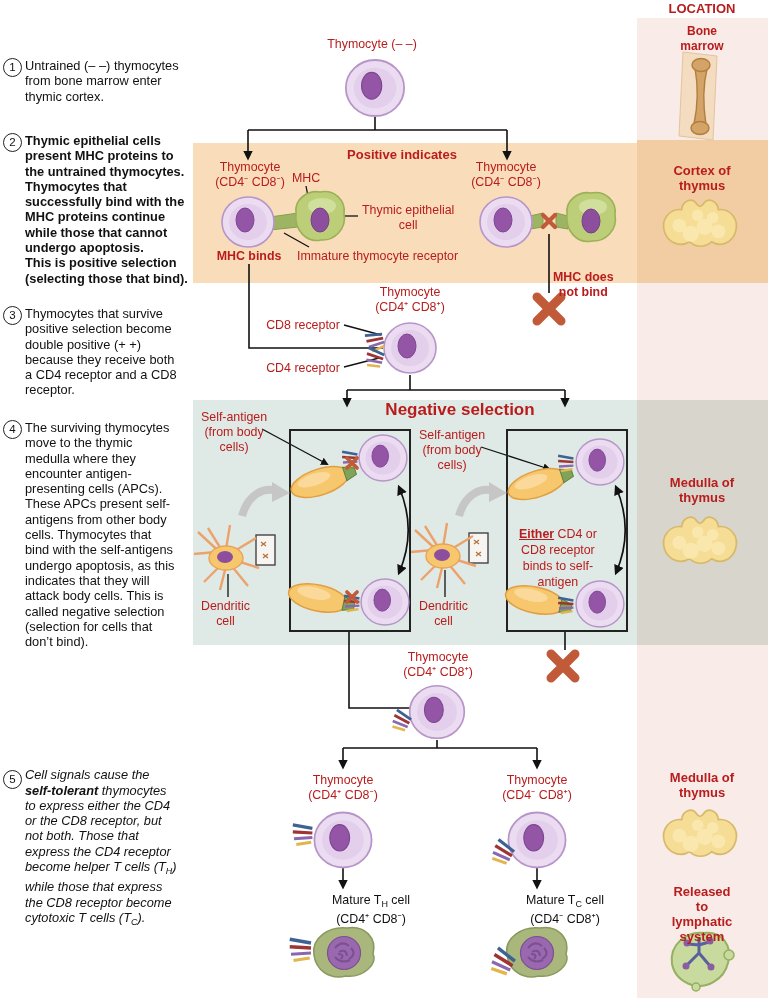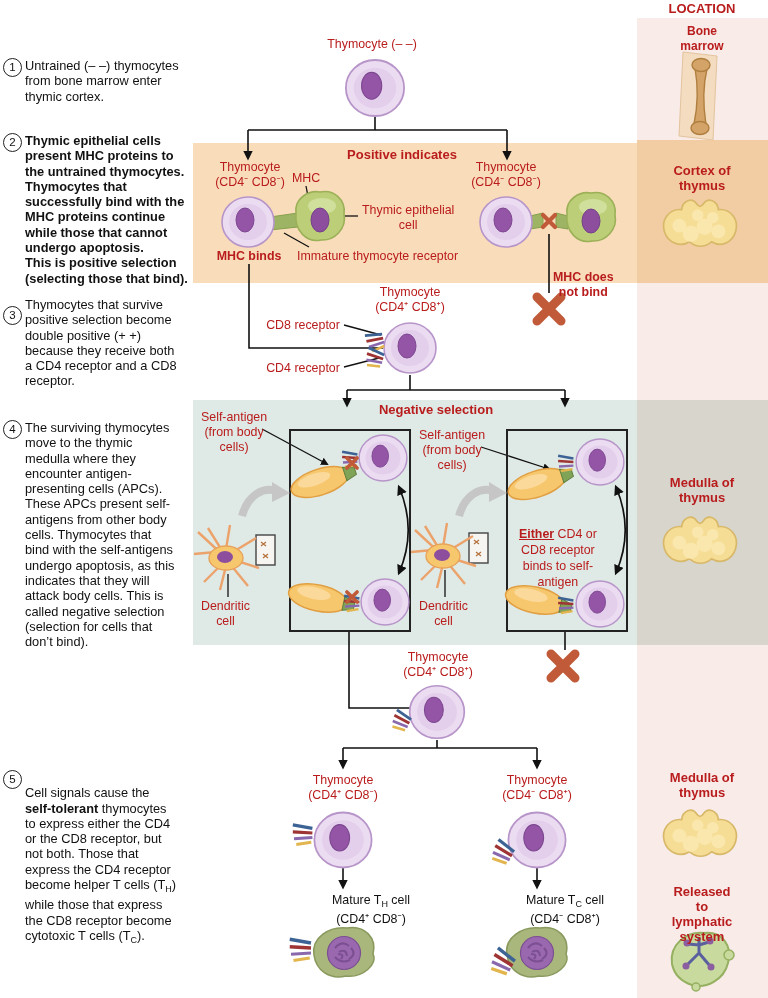--- a/index.html
+++ b/index.html
@@ -212,21 +212,21 @@
 present MHC proteins to
 the untrained thymocytes.
 Thymocytes that
 successfully bind with the
 MHC proteins continue
 while those that cannot
 undergo apoptosis.
 This is positive selection
 (selecting those that bind).</div>
   <div class="stepnum" style="top:306px;">3</div>
-  <div class="step" style="top:297px;">Thymocytes that survive
+  <div class="step" style="top:306px;">Thymocytes that survive
 positive selection become
 double positive (+ +)
 because they receive both
 a CD4 receptor and a CD8
 receptor.</div>
   <div class="stepnum" style="top:420px;">4</div>
   <div class="step" style="top:420px;">The surviving thymocytes
 move to the thymic
 medulla where they
 encounter antigen-
@@ -235,21 +235,21 @@
 antigens from other body
 cells. Thymocytes that
 bind with the self-antigens
 undergo apoptosis, as this
 indicates that they will
 attack body cells. This is
 called negative selection
 (selection for cells that
 don’t bind).</div>
   <div class="stepnum" style="top:770px;">5</div>
-  <div class="step" style="top:770px;">
+  <div class="step" style="top:752px;font-style:italic;">
     <span>Cell signals cause the
 </span><span class="b">self-tolerant</span><span> thymocytes
 to express either the CD4
 or the CD8 receptor, but
 not both. Those that
 express the CD4 receptor
 become helper T cells (T</span><span class="sub">H</span><span>)
 while those that express
 the CD8 receptor become
 cytotoxic T cells (T</span><span class="sub">C</span><span>).</span>
@@ -267,21 +267,21 @@
   <div class="lbl" style="left:506px;top:160px;">Thymocyte
 (CD4⁻ CD8⁻)</div>
   <div class="lbl left b" style="left:553px;top:236px;margin-top:34px;">MHC does
 not bind</div>
 
   <div class="lbl" style="left:410px;top:285px;">Thymocyte
 (CD4⁺ CD8⁺)</div>
   <div class="lbl" style="left:303px;top:318px;">CD8 receptor</div>
   <div class="lbl" style="left:303px;top:361px;">CD4 receptor</div>
 
-  <div class="lbl b" style="left:436px;top:402px;font-size:13px;">Negative selection</div>
+  <div class="lbl b" style="left:460px;top:402px;font-size:17px;">Negative selection</div>
   <div class="lbl left" style="left:201px;top:410px;">Self-antigen
 (from body
 cells)</div>
   <div class="lbl left" style="left:419px;top:428px;">Self-antigen
 (from body
 cells)</div>
   <div class="lbl left" style="left:519px;top:510px;line-height:16px;">
     <span class="em-u">Either</span><span> CD4 or
 CD8 receptor
 binds to self-

